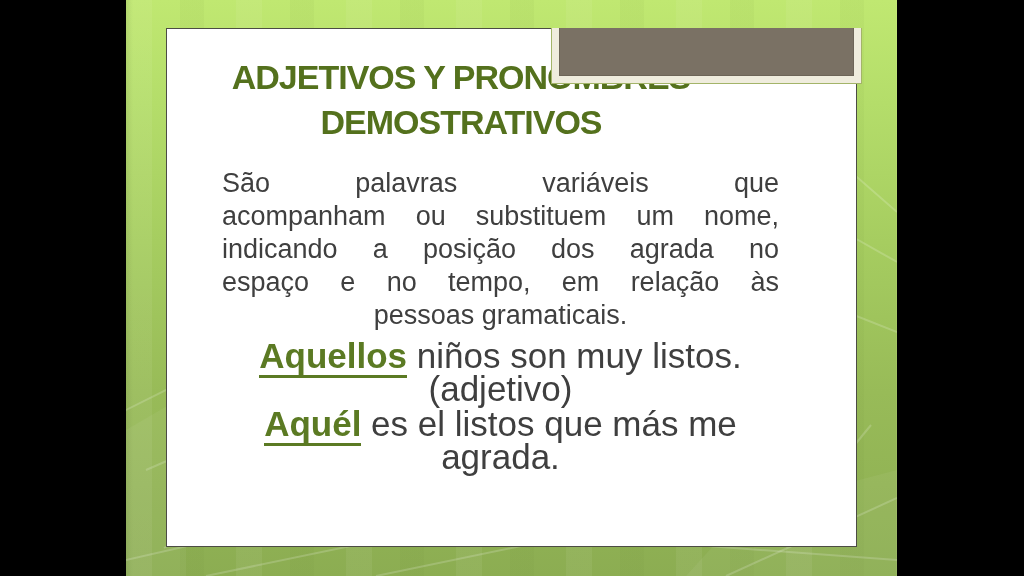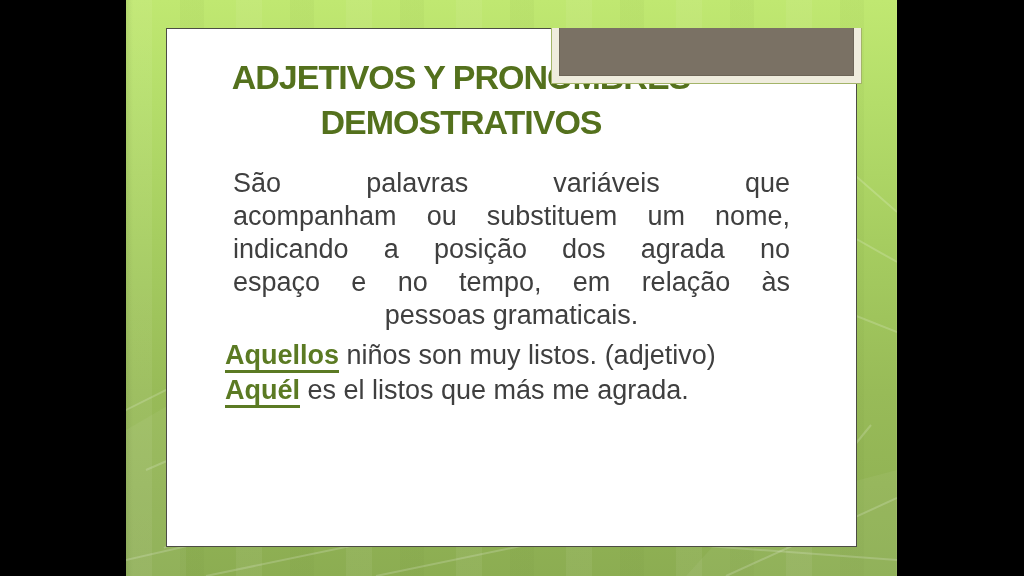--- a/index.html
+++ b/index.html
@@ -77,30 +77,31 @@
     font-size: 34px; font-weight: bold;
     line-height: 45px;
     letter-spacing: -1px;
     white-space: nowrap;
   }
 
   .body-par {
     position: absolute;
     left: 55px; top: 138px; width: 557px;
     color: var(--body-gray, #3f3f3f);
-    font-size: 27px; line-height: 33px; margin-left: 11px;
+    font-size: 27px; line-height: 33px;
   }
   .jline { text-align: justify; text-align-last: justify; }
   .lline { text-align: center; }
 
   .examples {
     position: absolute;
-    left: 58px; top: 310px; width: 583px;
+    left: 42px; top: 310px; width: 583px;
+    text-align: center;
     color: var(--body-gray, #3f3f3f);
-    font-size: 27px; line-height: 33px;
+    font-size: 35px; line-height: 33px;
   }
   .ex-line { margin-bottom: 2px; }
   .hl {
     color: var(--highlight-green, #5b7a23);
     font-weight: bold;
     border-bottom: 3px solid var(--highlight-green, #5b7a23);
     padding-bottom: 0px;
   }
 
   .bar {

